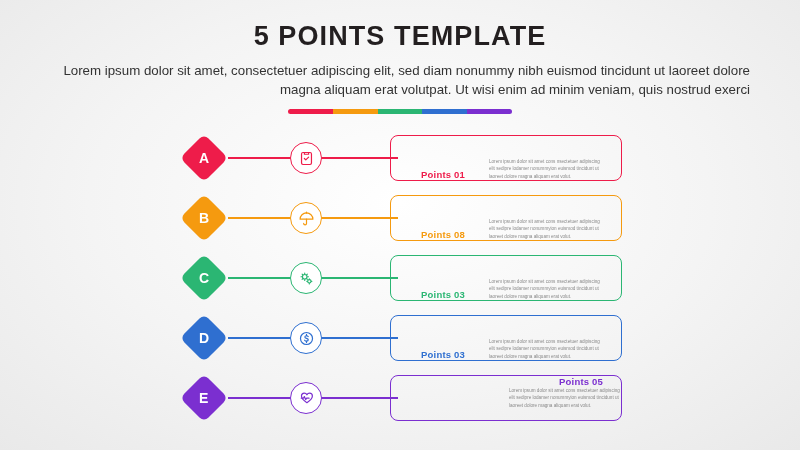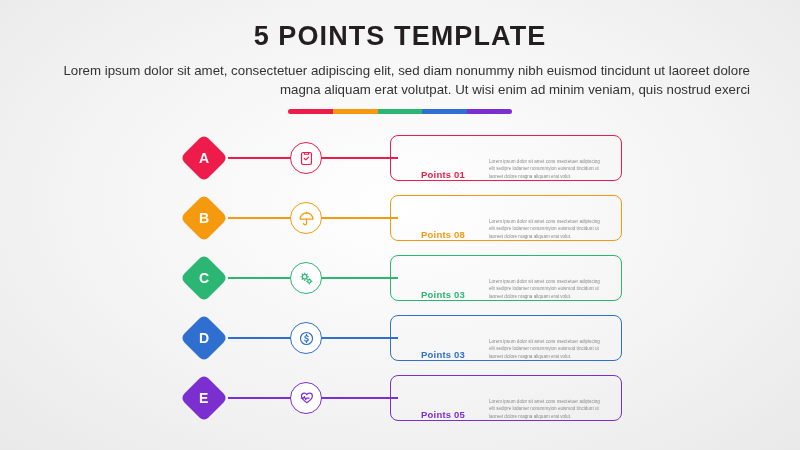--- a/index.html
+++ b/index.html
@@ -255,20 +255,20 @@
           </div>
         </div>
         <div class="icon-circle" style="border-color: rgb(123, 47, 208);">
           <span>
             <svg width="17" height="17" viewBox="0 0 24 24" fill="none" stroke="#7b2fd0" stroke-width="1.7" stroke-linecap="round" stroke-linejoin="round">
               <path d="M20.3 8.6c0-2.3-1.8-4.1-4-4.1-1.6 0-3 .9-3.7 2.3-.7-1.4-2.1-2.3-3.7-2.3-2.2 0-4 1.8-4 4.1 0 4.3 7.7 9.4 7.7 9.4s7.7-5.1 7.7-9.4z"></path>
               <path d="M4.6 11.6h3.1l1.3-2.3 1.8 4.3 1.4-2h3.4"></path>
             </svg>
           </span>
         </div>
-        <div class="box" style="border-color: rgb(123, 47, 208);">
+        <div class="box" style="border-color: rgb(123, 47, 208); flex-direction: column;">
           <div class="box-label" style="color: rgb(123, 47, 208);">Points 05</div>
           <div class="box-desc">Lorem ipsum dolor sit amet cons nsectetuer adipiscing elit sedipre lodamer nonummyion euismod tincidunt ut laoreet dolore magna aliquam erat volut.</div>
         </div>
       </div>
     </div>
 
 </div>
 
 </body></html>

